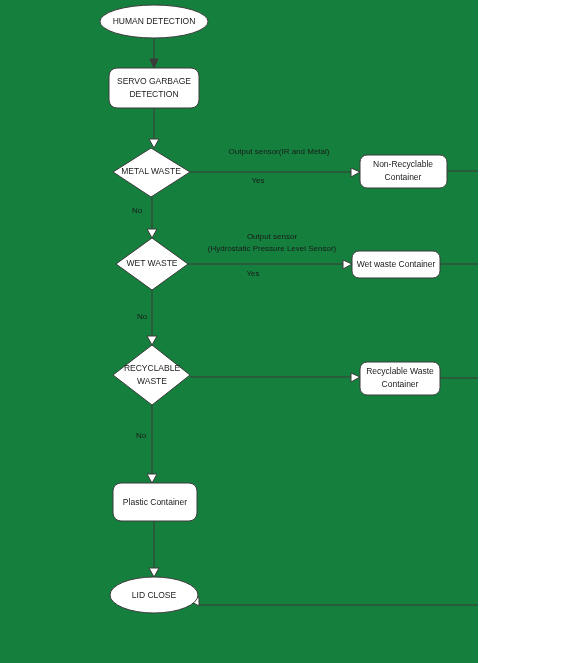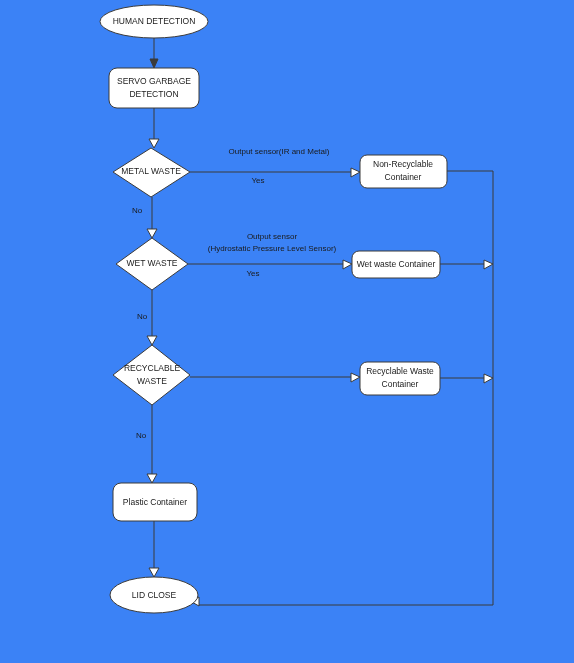--- a/index.html
+++ b/index.html
@@ -5,23 +5,23 @@
   html, body {
     margin: 0;
     padding: 0;
     background: #ffffff;
   }
   body {
     font-family: "Liberation Sans", sans-serif;
   }
   #canvas {
     position: relative;
-    width: 574px;
+    width: 478px;
     height: 663px;
-    background: #3b82f6;
+    background: #15803d;
     overflow: hidden;
   }
   #flow-svg {
     position: absolute;
     left: 0;
     top: 0;
     width: 574px;
     height: 663px;
   }
   .shape-stroke {

